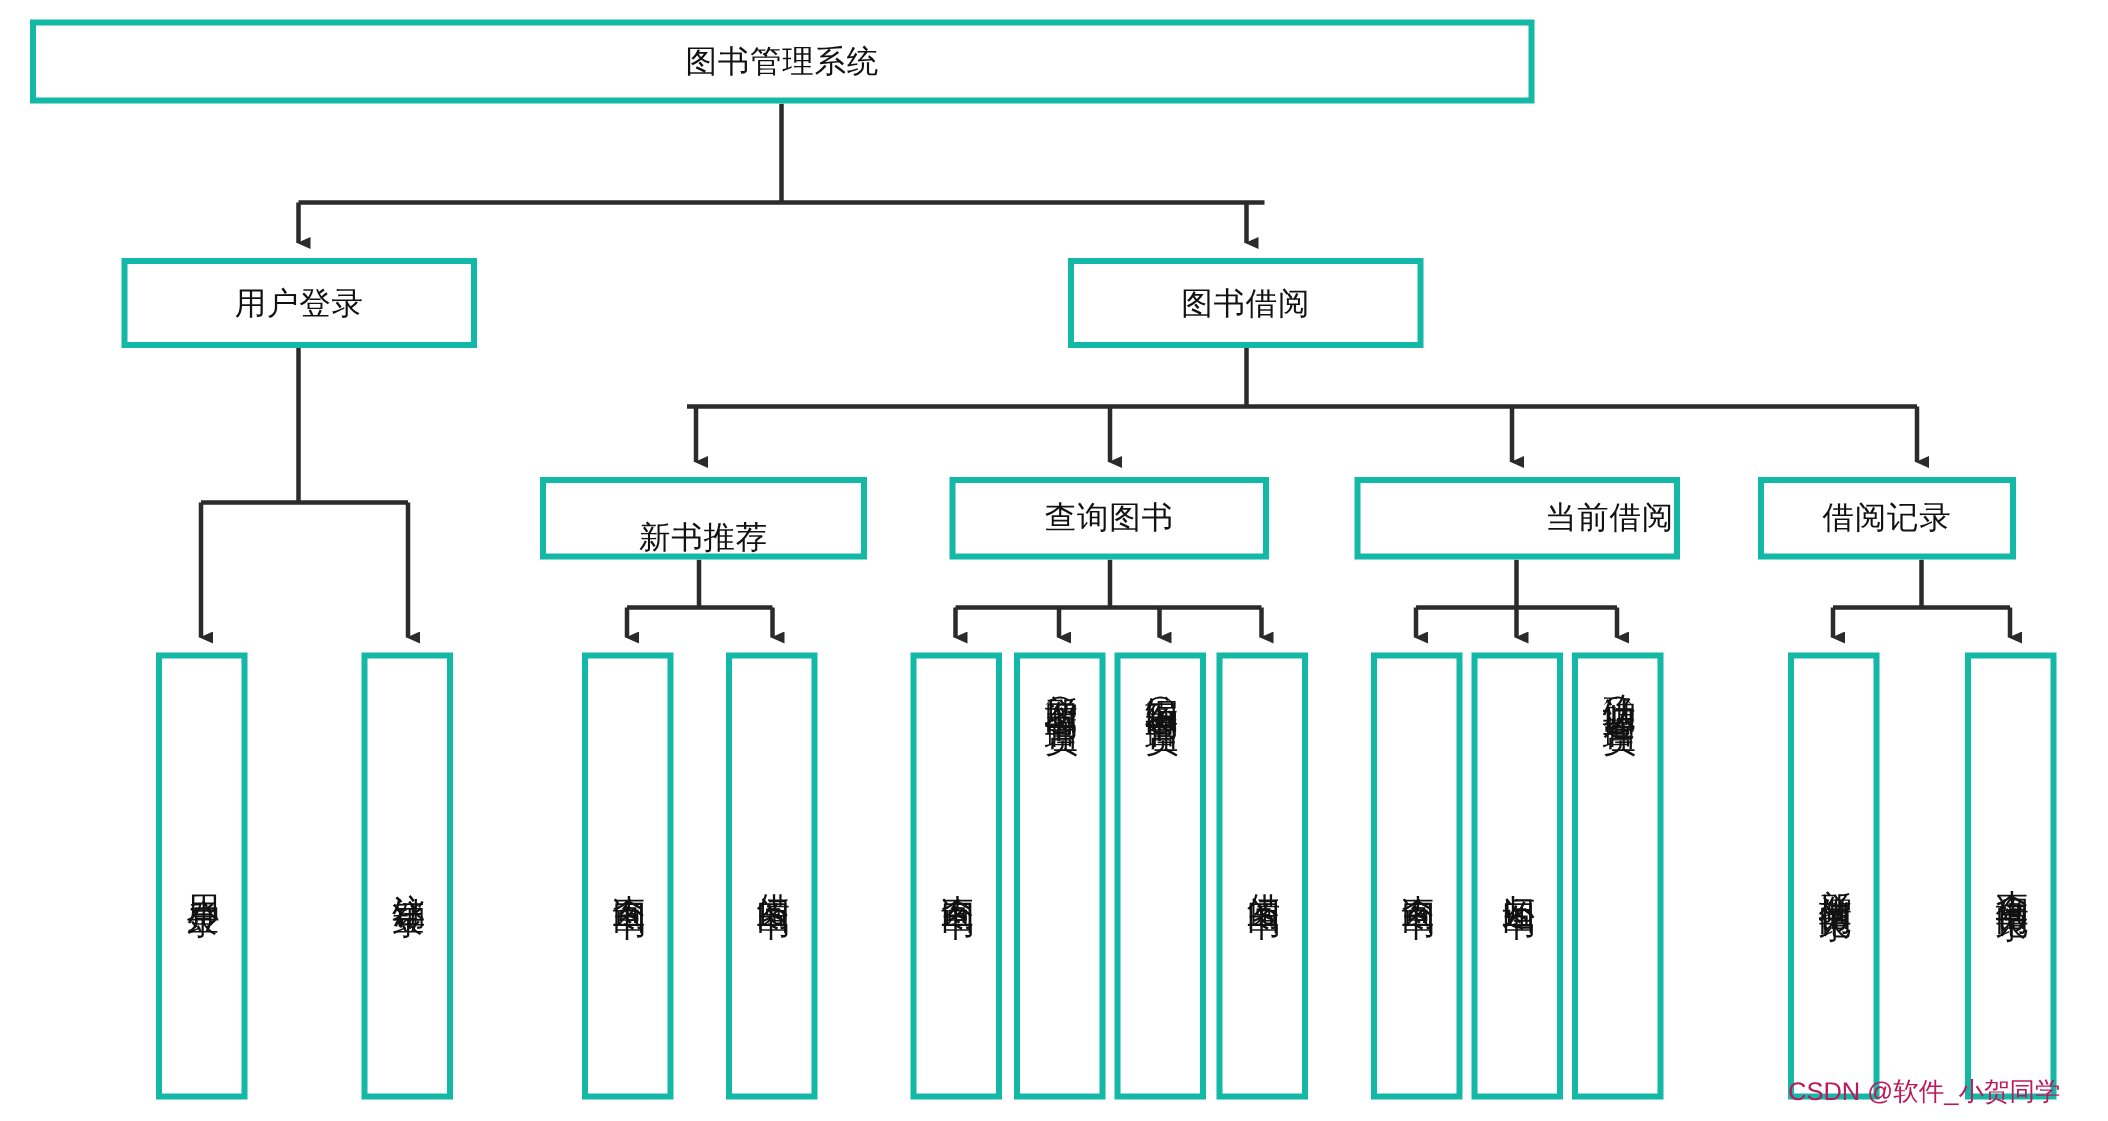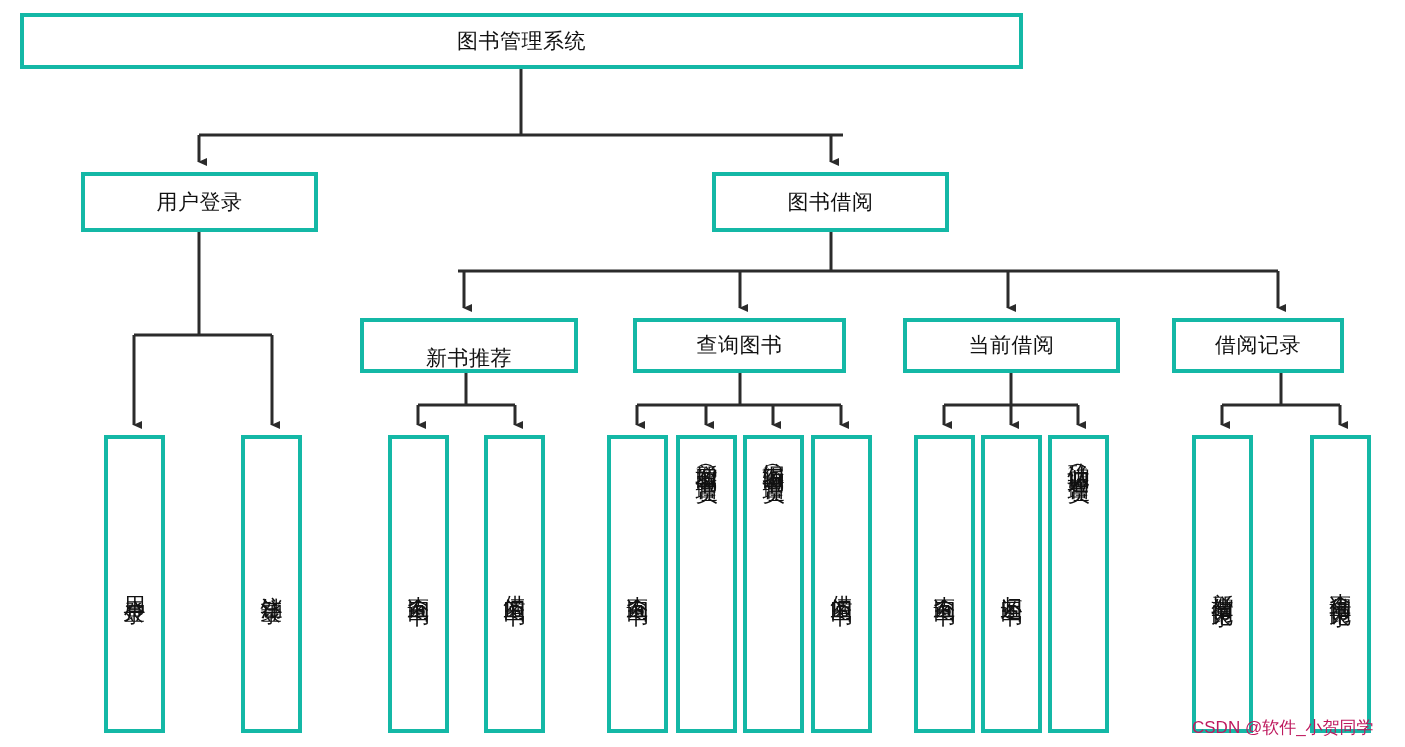--- a/index.html
+++ b/index.html
@@ -138,21 +138,21 @@
   <div class="node horiz" style="left: 712px; top: 172px; width: 237px; height: 60px;">
     <span class="node-label">图书借阅</span>
   </div>
 
   <div class="node horiz" style="left: 360px; top: 318px; width: 218px; height: 55px; align-items: flex-end;">
     <span class="node-label">新书推荐</span>
   </div>
   <div class="node horiz" style="left: 633px; top: 318px; width: 213px; height: 55px;">
     <span class="node-label">查询图书</span>
   </div>
-  <div class="node horiz" style="left: 903px; top: 318px; width: 217px; height: 55px;">
+  <div class="node horiz" style="left: 903px; top: 318px; width: 217px; height: 55px; justify-content: flex-end;">
     <span class="node-label">当前借阅</span>
   </div>
   <div class="node horiz" style="left: 1172px; top: 318px; width: 172px; height: 55px;">
     <span class="node-label">借阅记录</span>
   </div>
 
   <div class="node leaf centered" style="left: 104px; top: 435px; width: 61px; height: 298px;">
     <span class="node-label">用户登录</span>
   </div>
   <div class="node leaf centered" style="left: 241px; top: 435px; width: 61px; height: 298px;">

